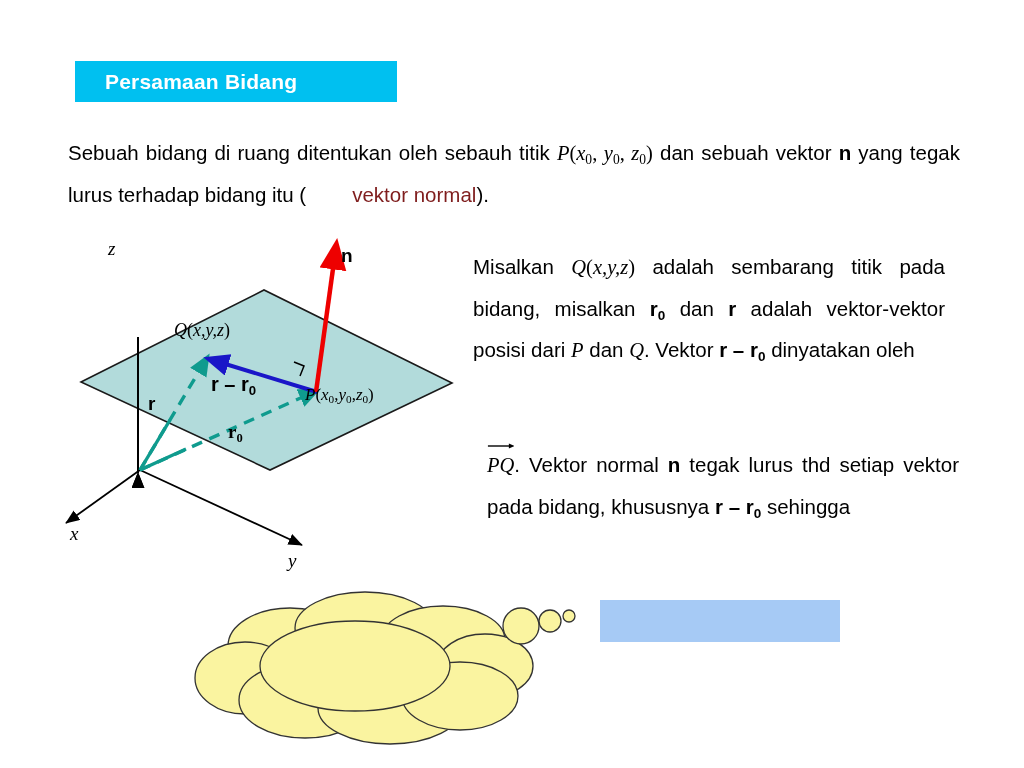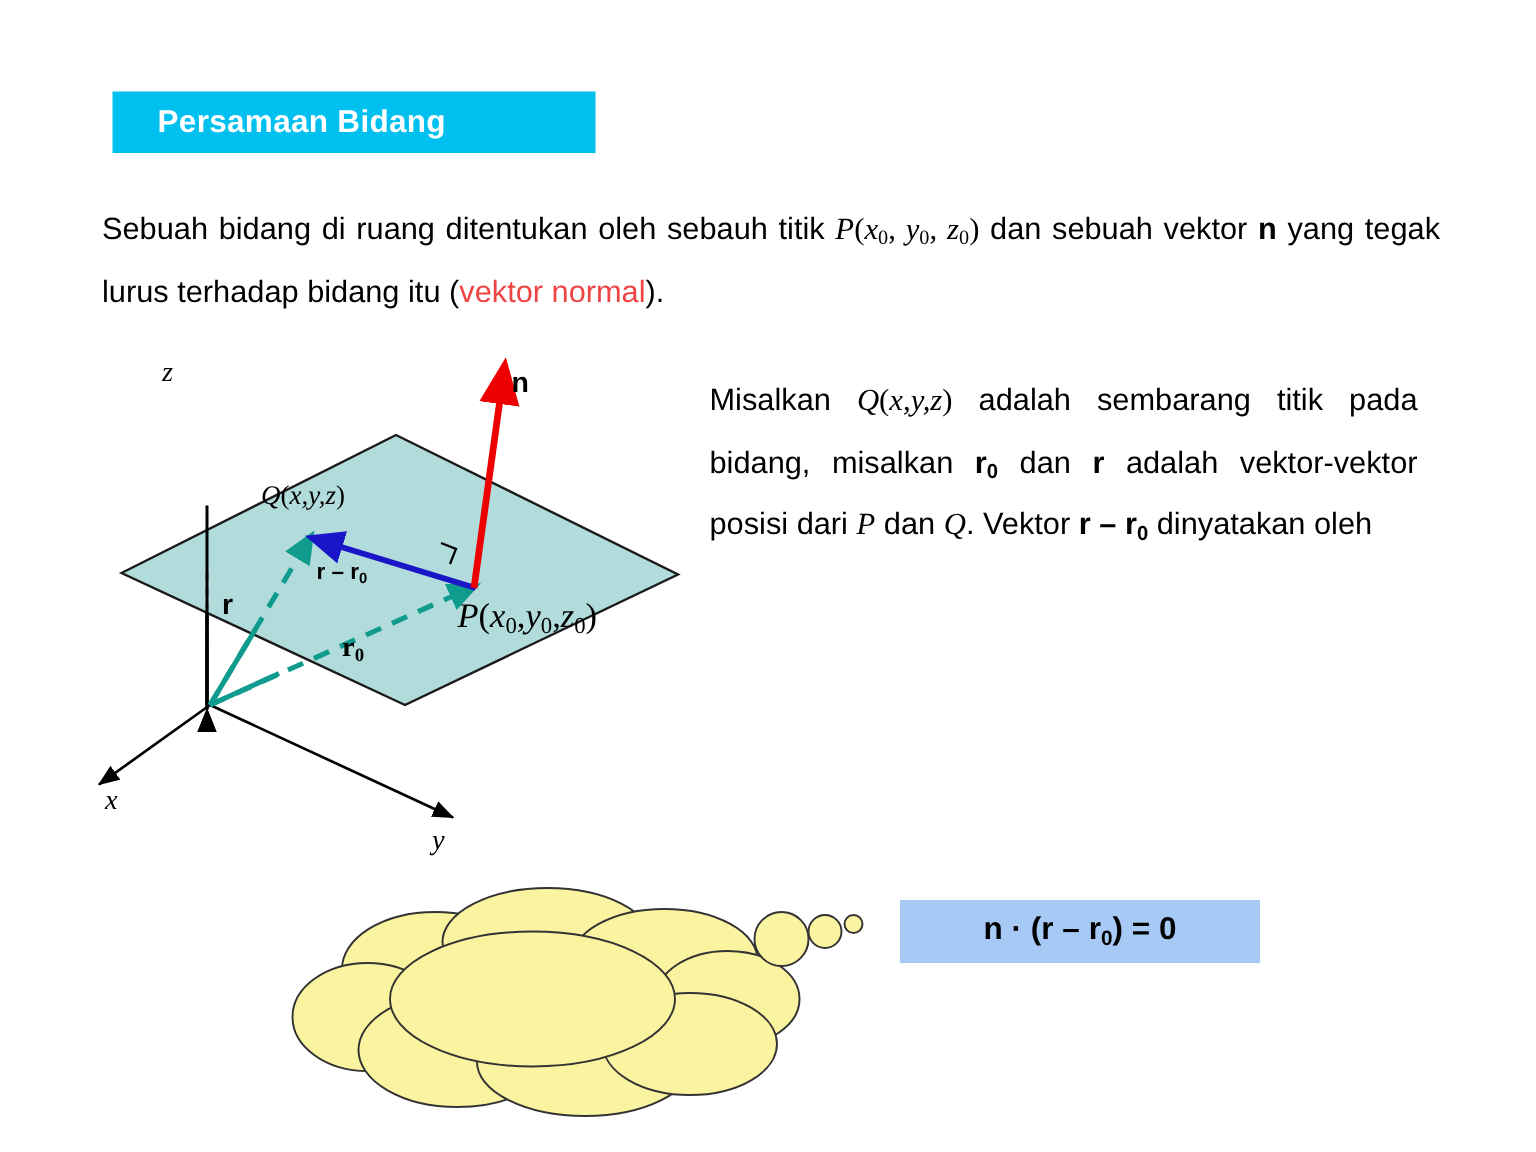--- a/index.html
+++ b/index.html
@@ -34,21 +34,21 @@
     text-align:justify;
     color:#000;
   }
   #intro-para{left:68px;top:132px;width:892px;}
   #right-para-1{left:473px;top:246px;width:472px;}
   #right-para-2{left:487px;top:444px;width:472px;}
 
   .mi{font-family:"Liberation Serif", serif;font-style:italic;}
   .mup{font-family:"Liberation Serif", serif;font-style:normal;}
   .bold{font-weight:bold;}
-  .red{color:#ef4444;}
+  .red{color:#7f1d1d;margin-left:46px;}
   sub{font-size:.66em;line-height:0;vertical-align:-.28em;}
 
   
   .overarrow{position:relative;display:inline-block;padding-top:1px;}
   .overarrow > .arr{
     position:absolute;left:0;top:-2px;width:100%;height:8px;
     pointer-events:none;
   }
 
   
@@ -77,20 +77,24 @@
 
 <div class="slide">
 
   <div id="title-banner"></div>
   <div id="title-text">Persamaan Bidang</div>
 
   <div class="para" id="intro-para"><span>Sebuah bidang di ruang ditentukan oleh sebauh titik </span><span class="mi">P</span><span class="mup">(<span class="mi">x</span><sub>0</sub>, <span class="mi">y</span><sub>0</sub>, <span class="mi">z</span><sub>0</sub>)</span><span> dan sebuah vektor </span><span class="bold">n</span><span> yang tegak lurus terhadap bidang itu (</span><span class="red">vektor normal</span><span>).</span></div>
 
   <div class="para" id="right-para-1"><span>Misalkan </span><span class="mi">Q</span><span class="mup">(<span class="mi">x,y,z</span>)</span><span> adalah sembarang titik pada bidang, misalkan </span><span class="bold">r<sub>0</sub></span><span> dan </span><span class="bold">r</span><span> adalah vektor-vektor posisi dari </span><span class="mi">P</span><span> dan </span><span class="mi">Q</span><span>. Vektor </span><span class="bold">r&nbsp;–&nbsp;r<sub>0</sub></span><span> dinyatakan oleh</span></div>
 
+  <div class="para" id="right-para-2"><span class="overarrow mi"><svg class="arr" viewBox="0 0 30 8" preserveAspectRatio="none">
+          <line x1="1" y1="4" x2="27" y2="4" stroke="#000" stroke-width="1.4"></line>
+          <polygon points="30,4 24,1.4 24,6.6" fill="#000"></polygon>
+        </svg>PQ</span><span>. Vektor normal </span><span class="bold">n</span><span> tegak lurus thd setiap vektor pada bidang, khususnya </span><span class="bold">r&nbsp;–&nbsp;r<sub>0</sub></span><span> sehingga</span></div>
 
   <div id="diagram">
     <svg width="480" height="370" viewBox="0 0 480 370">
       <defs>
         <marker id="ah-black" markerWidth="9" markerHeight="9" refX="7.5" refY="3.2" orient="auto">
           <path d="M0,0 L8,3.2 L0,6.4 z" fill="#000000"></path>
         </marker>
         <marker id="ah-red" markerWidth="8" markerHeight="8" refX="5" refY="3" orient="auto">
           <path d="M0,0 L7,3 L0,6 z" fill="#ee0000"></path>
         </marker>
@@ -132,31 +136,30 @@
 
     
     <div class="dlabel mi" style="left:108px;top:13px;font-size:19px;">z</div>
     <div class="dlabel mi" style="left:70px;top:298px;font-size:19px;">x</div>
     <div class="dlabel mi" style="left:288px;top:325px;font-size:19px;">y</div>
 
     <div class="dlabel bold" style="left:341px;top:20px;font-size:19px;">n</div>
 
     <div class="dlabel" style="left:174px;top:95px;font-size:18px;"><span class="mi">Q</span><span class="mup">(<span class="mi">x,y,z</span>)</span></div>
 
-    <div class="dlabel" style="left:305px;top:172px;font-size:23px;"><span class="mi">P</span><span class="mup">(<span class="mi">x</span><sub>0</sub>,<span class="mi">y</span><sub>0</sub>,<span class="mi">z</span><sub>0</sub>)</span></div>
+    <div class="dlabel" style="left:305px;top:160px;font-size:17px;"><span class="mi">P</span><span class="mup">(<span class="mi">x</span><sub>0</sub>,<span class="mi">y</span><sub>0</sub>,<span class="mi">z</span><sub>0</sub>)</span></div>
 
-    <div class="dlabel bold" style="left:211px;top:148px;font-size:15px;">r – r<sub>0</sub></div>
+    <div class="dlabel bold" style="left:211px;top:148px;font-size:20px;">r – r<sub>0</sub></div>
 
     <div class="dlabel bold" style="left:148px;top:168px;font-size:19px;">r</div>
 
     <div class="dlabel bold" style="left:228px;top:196px;font-size:19px;font-family:Liberation Serif, serif;">r<sub>0</sub></div>
   </div>
 
   <div id="equation-box"></div>
-  <div id="equation-text"><span>n</span><span>&nbsp;·&nbsp;</span><span>(</span><span>r</span><span>&nbsp;–&nbsp;</span><span>r<sub>0</sub></span><span>)</span><span>&nbsp;=&nbsp;</span><span>0</span></div>
 
   <div id="thought-cloud">
     <svg width="410" height="165" viewBox="0 0 410 165">
       <g fill="#faf4a0" stroke="#333333" stroke-width="1.3">
         <ellipse cx="105" cy="58" rx="62" ry="38"></ellipse>
         <ellipse cx="180" cy="40" rx="70" ry="36"></ellipse>
         <ellipse cx="258" cy="52" rx="62" ry="34"></ellipse>
         <ellipse cx="300" cy="78" rx="48" ry="32"></ellipse>
         <ellipse cx="60" cy="90" rx="50" ry="36"></ellipse>
         <ellipse cx="120" cy="112" rx="66" ry="38"></ellipse>

